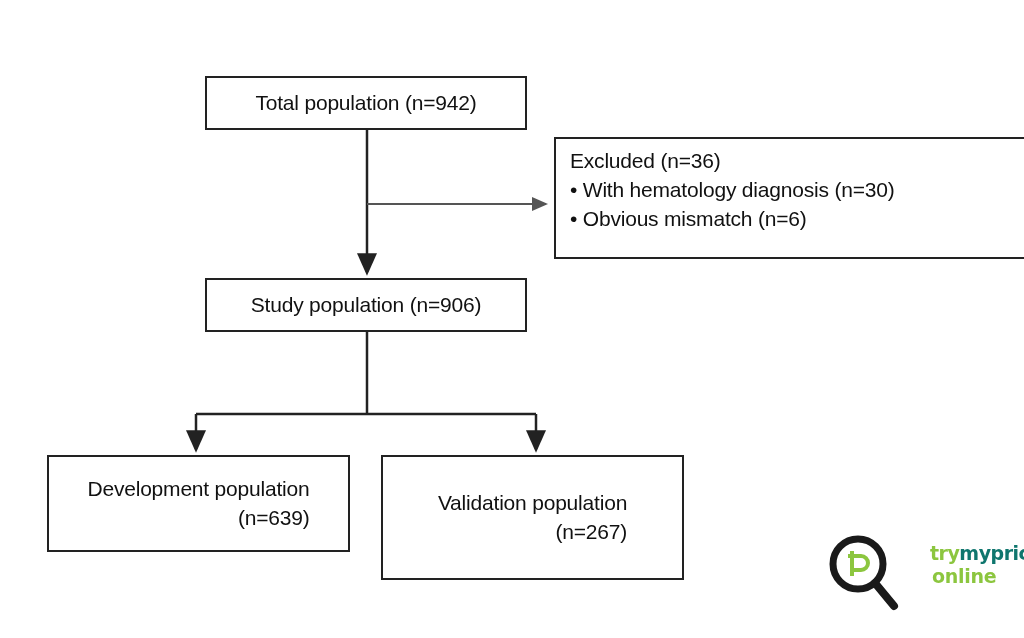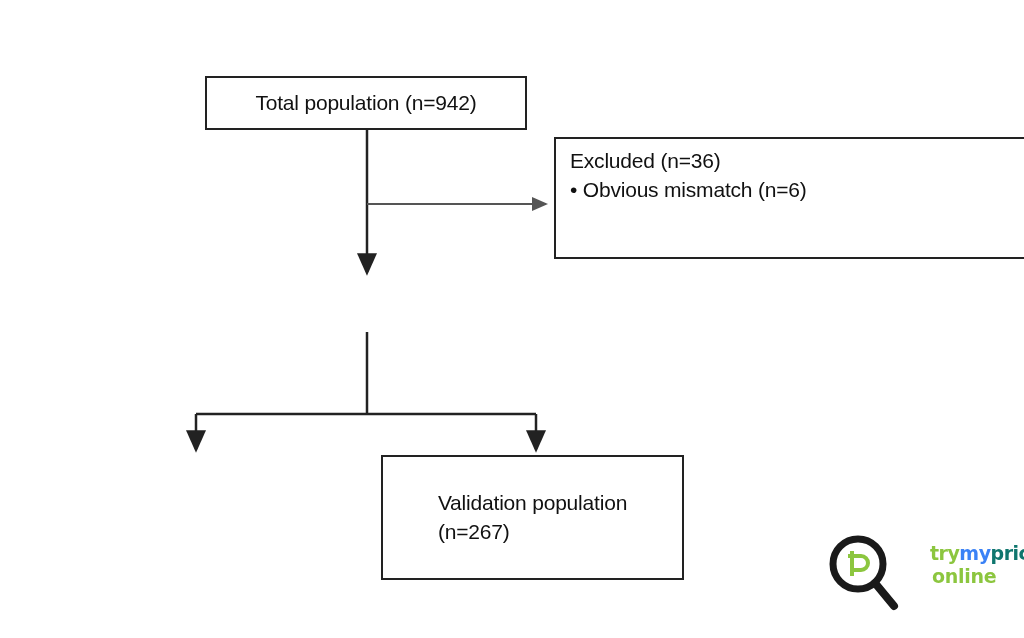--- a/index.html
+++ b/index.html
@@ -21,21 +21,21 @@
     background: #ffffff;
   }
   .node {
     position: absolute;
     box-sizing: border-box;
     border: 2px solid #222222;
     background: #ffffff;
     display: flex;
     align-items: center;
     justify-content: center;
-    text-align: left;
+    text-align: right;
     font-family: "Liberation Sans", sans-serif;
     font-size: 21px;
     line-height: 1.18;
     color: #111111;
     letter-spacing: -0.2px;
     padding: 4px 20px;
   }
   .node.left-align {
     display: block;
     text-align: left;
@@ -78,21 +78,21 @@
     position: absolute;
     left: 66px;
     top: 10px;
     font-family: "DejaVu Sans", sans-serif;
     font-size: 19px;
     font-weight: bold;
     letter-spacing: -0.5px;
     line-height: 1.05;
   }
   #watermark .wm-try { color: #8cc63f; margin-left: 36px; }
-  #watermark .wm-my { color: #3b82f6; text-align: center; }
+  #watermark .wm-my { color: #0f766e; text-align: center; }
   #watermark .wm-price { color: #0f766e; }
   #watermark .wm-online {
     position: absolute;
     left: 104px;
     top: 31px;
     font-family: "DejaVu Sans", sans-serif;
     font-size: 19px;
     font-weight: bold;
     color: #8cc63f;
     letter-spacing: -0.3px;
@@ -122,24 +122,34 @@
     <line x1="196" y1="414" x2="196" y2="449" stroke="#222222" stroke-width="2.5" marker-end="url(#arrowhead)"></line>
     <line x1="536" y1="414" x2="536" y2="449" stroke="#222222" stroke-width="2.5" marker-end="url(#arrowhead)"></line>
   </svg>
 
   <div class="node" id="box-total">
     <span class="line">Total population (n=942)</span>
   </div>
 
   <div class="node left-align" id="box-excluded">
     <span class="line">Excluded (n=36)</span>
+    <span class="line">• With hematology diagnosis (n=30)</span>
     <span class="line">• Obvious mismatch (n=6)</span>
   </div>
 
+  <div class="node" id="box-study">
+    <span class="line">Study population (n=906)</span>
+  </div>
 
+  <div class="node" id="box-dev">
+    <div>
+      <span class="line">Development population</span>
+      <span class="line">(n=639)</span>
+    </div>
+  </div>
 
   <div class="node" id="box-val">
     <div>
       <span class="line">Validation population</span>
       <span class="line">(n=267)</span>
     </div>
   </div>
 
   <div id="watermark">
     <svg width="170" height="92" viewBox="0 0 170 92" xmlns="http://www.w3.org/2000/svg">

